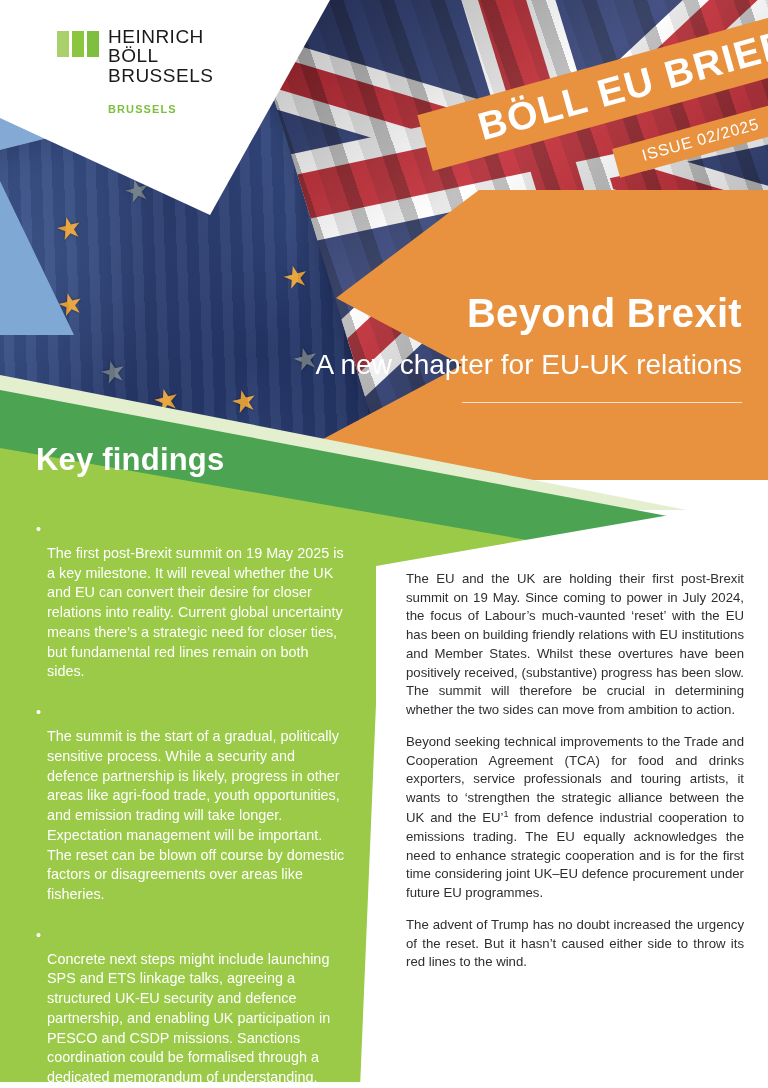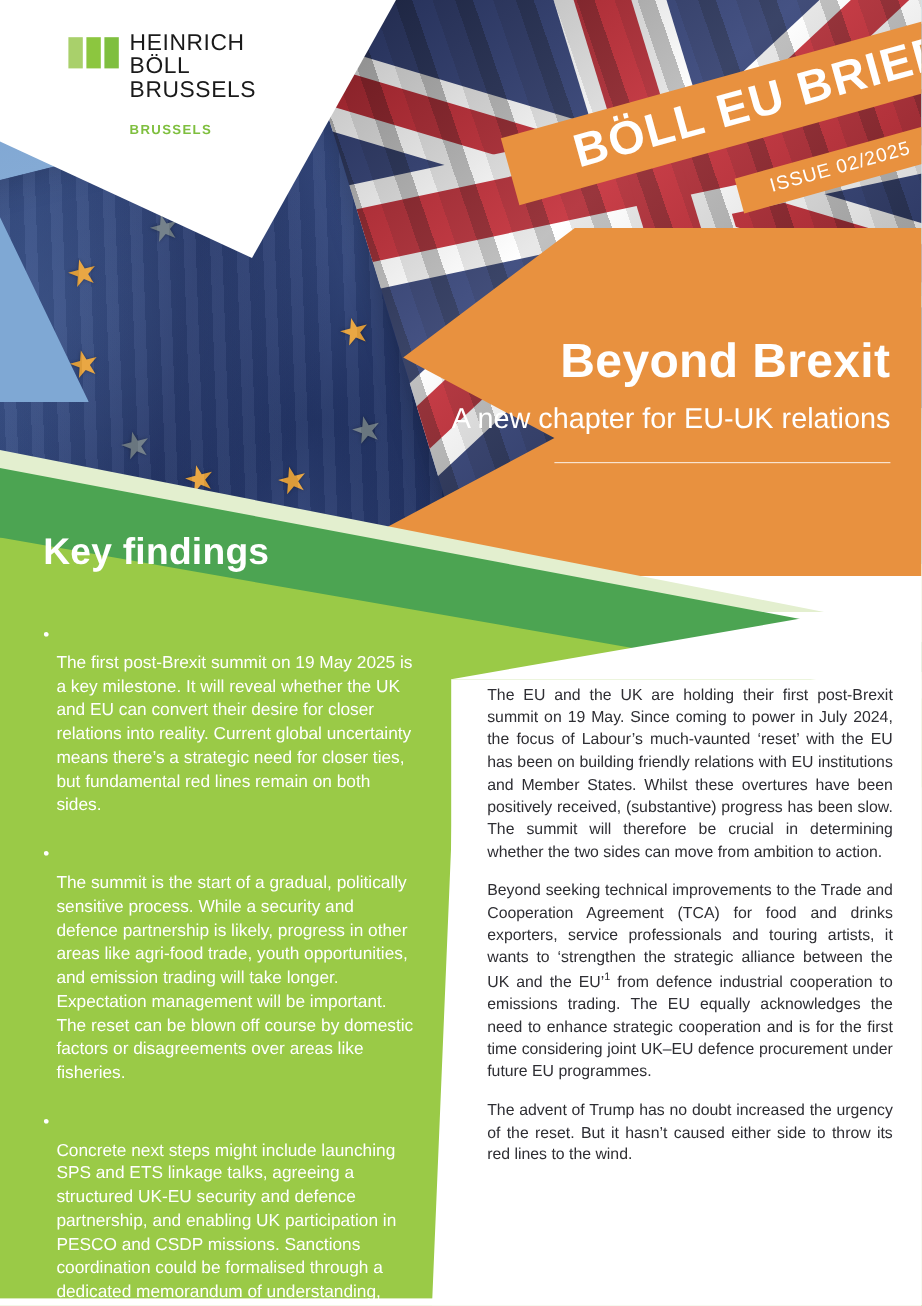--- a/index.html
+++ b/index.html
@@ -151,27 +151,27 @@
     position:absolute; left:226px; top:190px; width:542px; height:290px;
     background:#E8913F;
     clip-path:polygon(100% 0, 100% 100%, 22px 100%, 100% 100%, 100% 0, 250px 0, 118px 110px, 250px 186px, 0 292px, 100% 292px);
     z-index:4;
   }
   
   .orange-block {
     clip-path:polygon(253px 0, 768px 0, 768px 290px, 20px 290px, 236px 175px, 110px 108px);
   }
   .title-area {
-    position:absolute; right:26px; top:280px; width:440px; z-index:8; text-align:right;
+    position:absolute; right:26px; top:292px; width:440px; z-index:8; text-align:right;
   }
   .doc-title {
     font-size:40px; font-weight:bold; color:#ffffff; letter-spacing:.3px; line-height:1.06;
   }
   .doc-subtitle {
-    font-size:24px; color:#ffffff; font-weight:normal; margin-top:14px; line-height:1.2;
+    font-size:28px; color:#ffffff; font-weight:normal; margin-top:14px; line-height:1.2;
   }
   .byline-rule {
     height:1px; background:rgba(255,255,255,.75); margin:20px 0 9px auto; width:280px;
   }
   .byline { font-size:17px; color:#ffffff; }
 
   
   .cream-band {
     position:absolute; left:0; top:330px; width:768px; height:180px; z-index:9;
     background:#E3EFCF;

